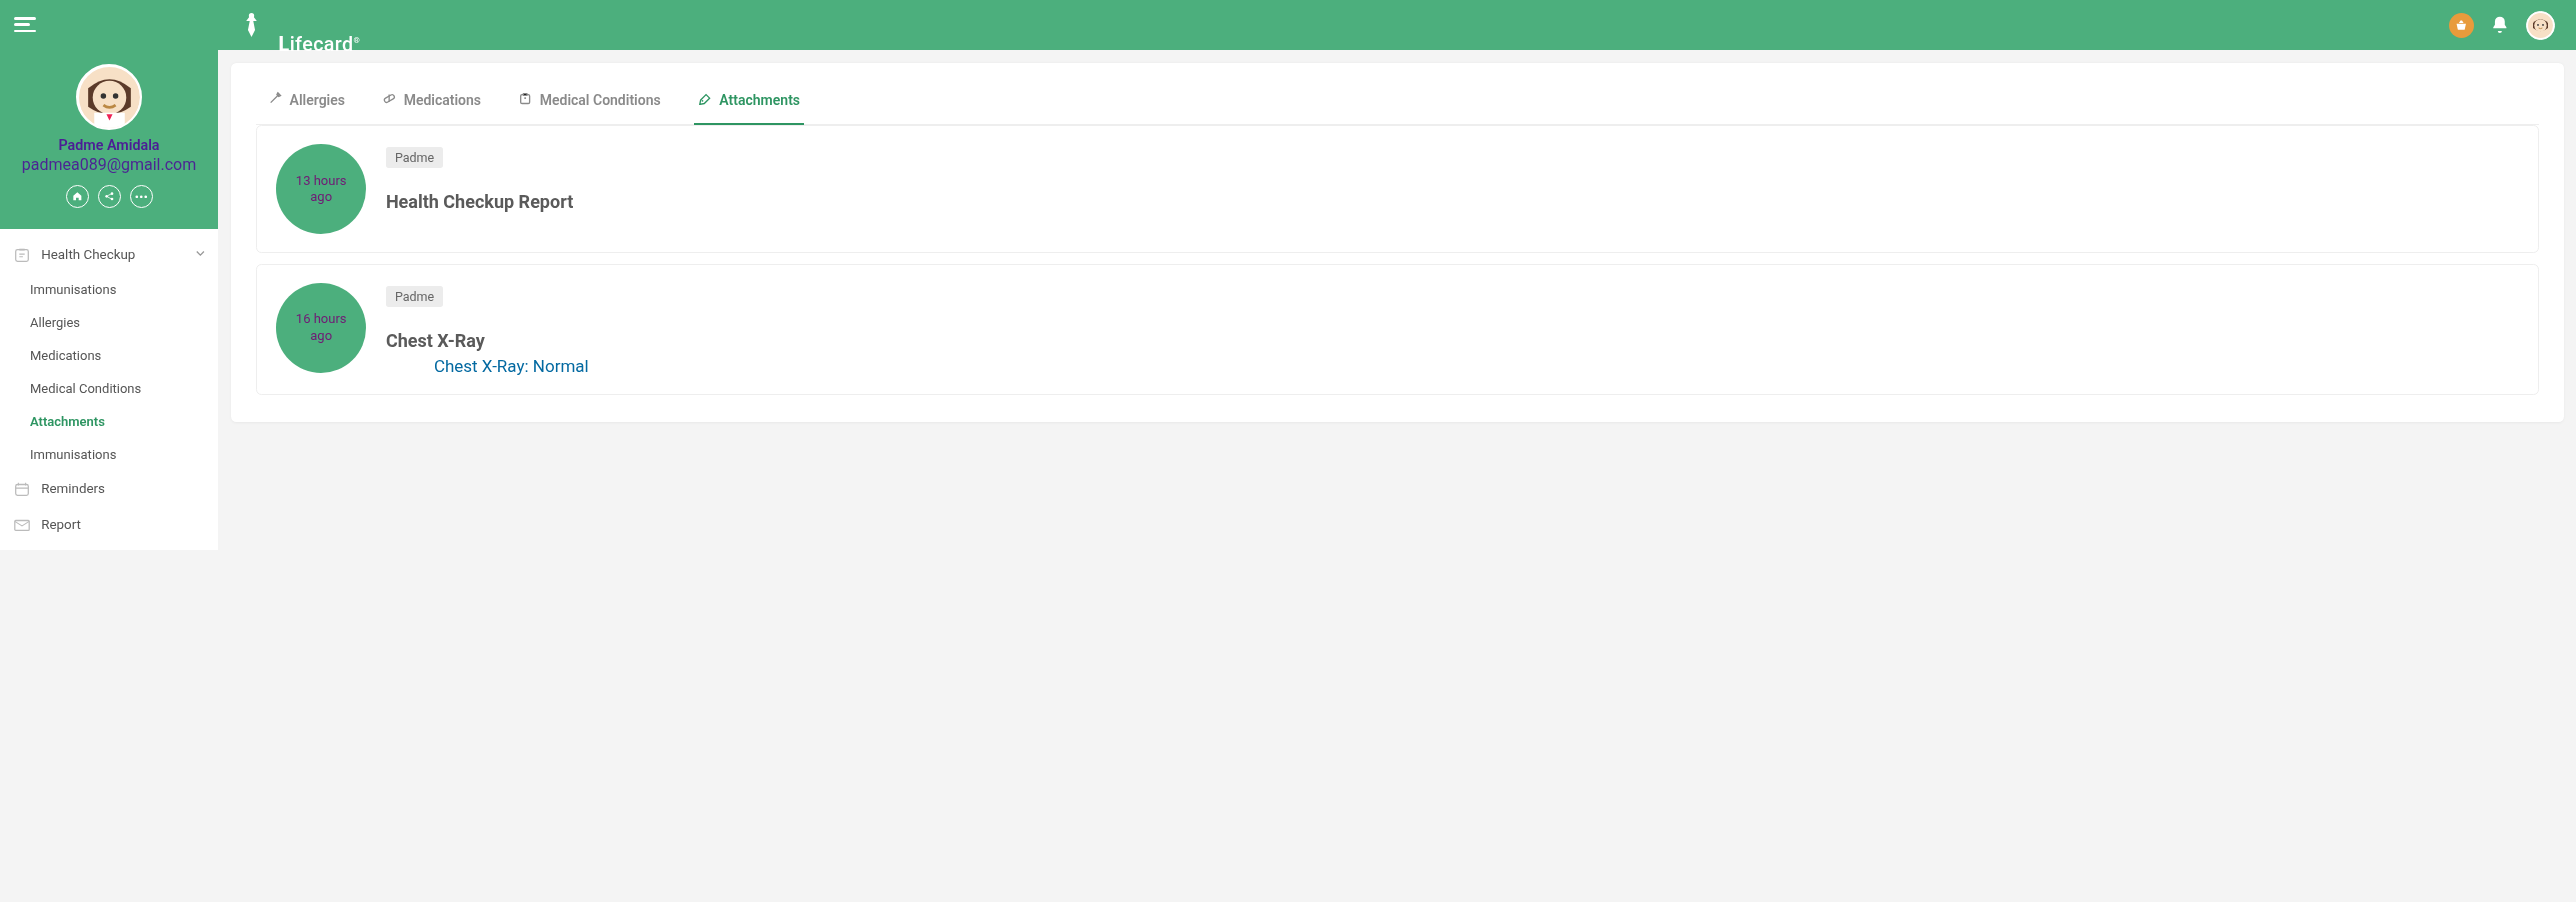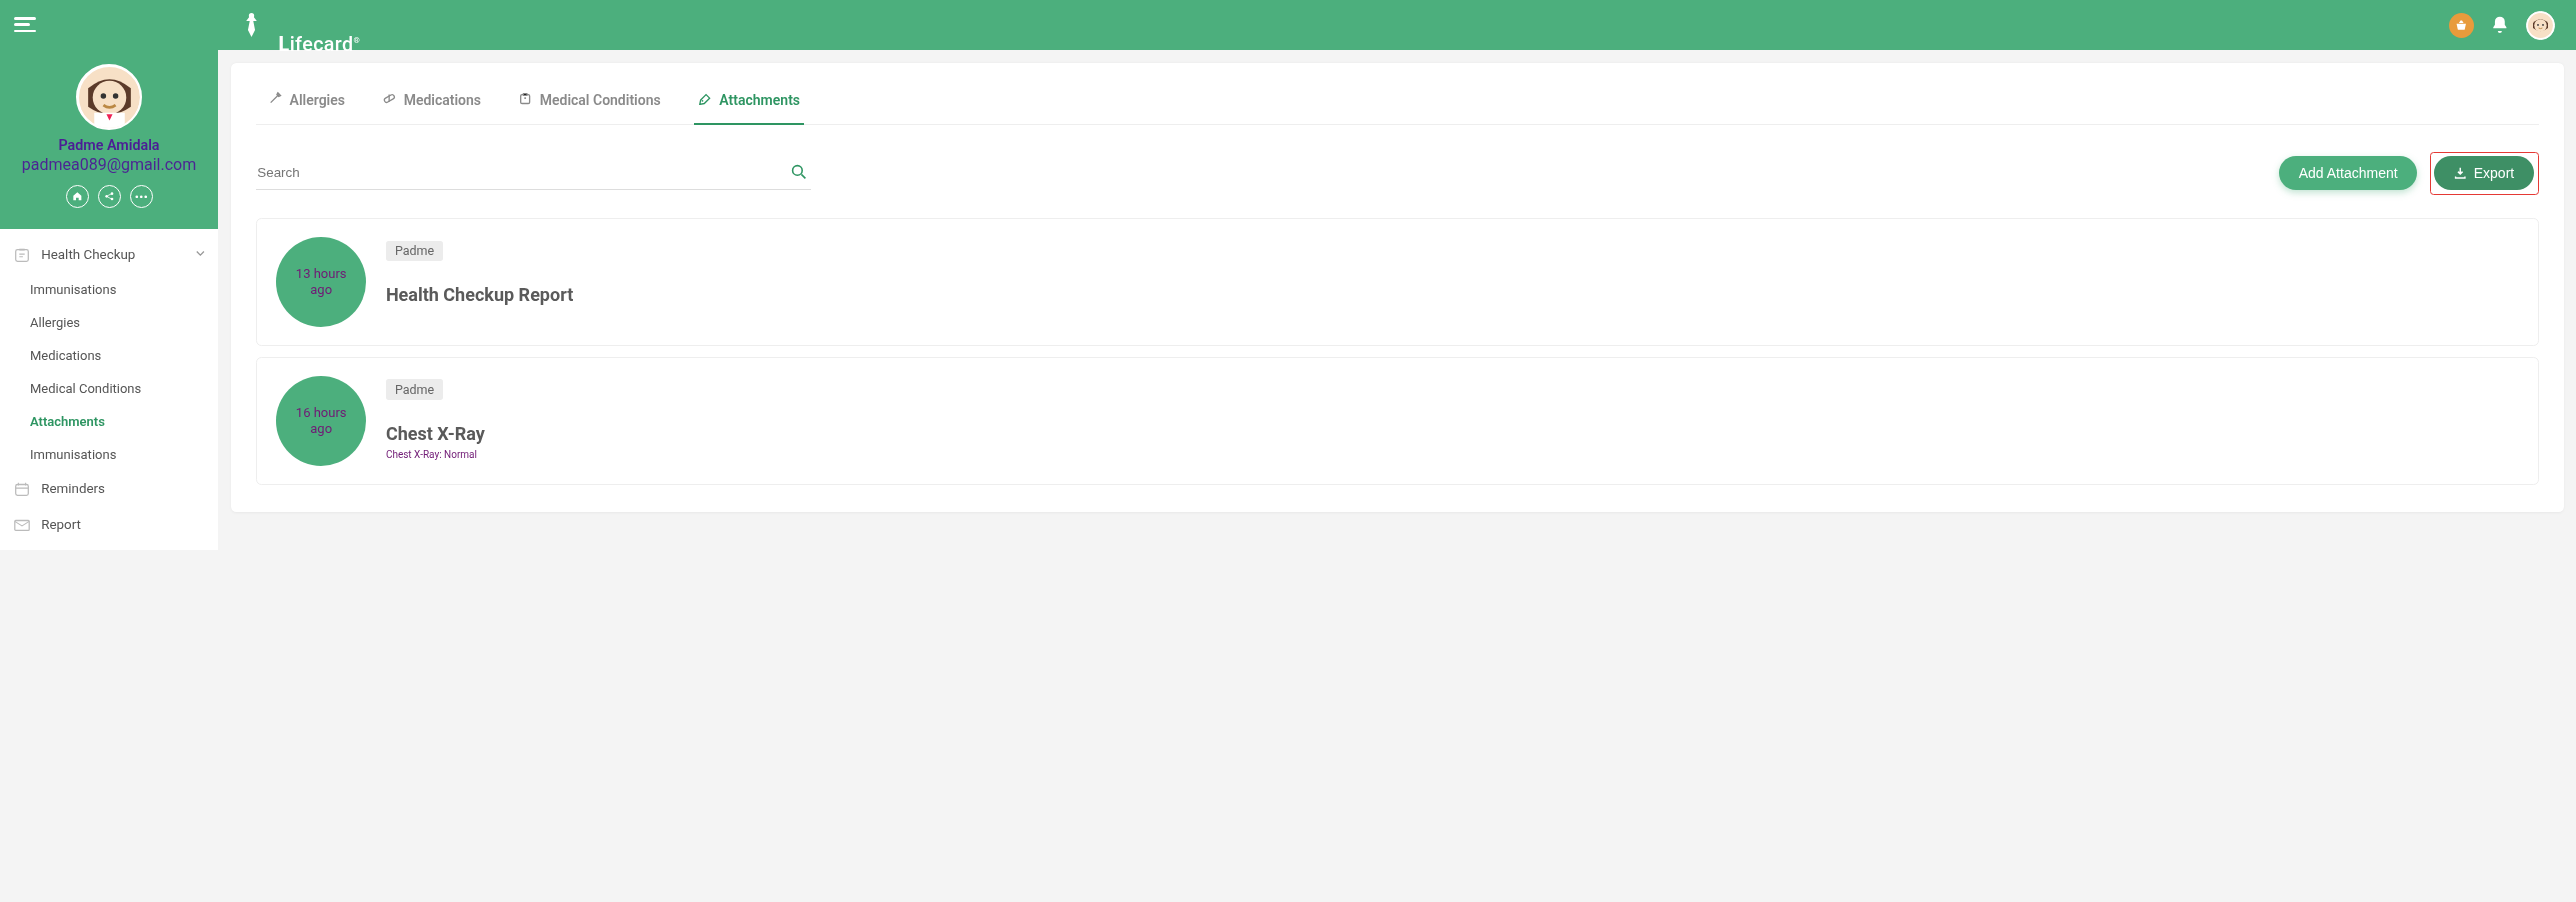--- a/index.html
+++ b/index.html
@@ -180,21 +180,21 @@
     width:90px;height:90px;border-radius:50%;background:#4CAF7D;
     color:#701a75;display:flex;align-items:center;justify-content:center;
     text-align:center;font-size:13px;line-height:1.25;flex-shrink:0;
   }
   .item-body { padding-top:3.6px;}
   .owner-tag {
     background:#ececec;color:#666;font-size:12.5px;
     padding:2.7px 9px;border-radius:2.7px;display:inline-block;margin-bottom:23px;
   }
   .item-title { font-size:18px;font-weight:700;color:#5a5a5a;margin-bottom:5.4px;}
-  .item-desc  { color:#701a75;font-size:10px;}
+  .item-desc  { color:#0369a1;font-size:17px;margin-left:48px;}
 </style>
 </head>
 <body>
 
 <div class="topbar">
   <div class="hamburger-wrap">
     <div class="hamburger">
         <span></span>
       </div>
   </div>
@@ -344,45 +344,20 @@
           </div>
           <div class="tab active">
             <span><svg width="14.3" height="14.3" viewBox="0 0 16 16">
                 <path d="M3 10l6-6 4 4-6 6-5 1z" fill="none" stroke="currentColor" stroke-width="1.5"></path>
                 <circle cx="5" cy="11" r="1" fill="currentColor"></circle>
               </svg></span>
             <span>Attachments</span>
           </div>
         </div>
 
-      <div class="toolbar">
-        <div class="search-wrap">
-          <input type="text" placeholder="Search" style="">
-          <span class="sicon">
-            <svg width="16" height="16" viewBox="0 0 20 20">
-                <circle cx="8" cy="8" r="6" fill="none" stroke="#2E9562" stroke-width="2"></circle>
-                <path d="M13 13l5 5" stroke="#2E9562" stroke-width="2"></path>
-              </svg>
-          </span>
-        </div>
-        <div class="toolbar-buttons">
-          <button class="btn btn-add">
-            <span>Add Attachment</span>
-          </button>
-          <span class="export-highlight">
-            <button class="btn btn-export">
-              <svg width="12.5" height="12.5" viewBox="0 0 16 16">
-                  <path fill="#fff" d="M8 1v8M5 6l3 3 3-3" stroke="#fff" stroke-width="1.8"></path>
-                  <path d="M2 12v2h12v-2" stroke="#fff" stroke-width="1.8" fill="none"></path>
-                </svg>
-              <span>Export</span>
-            </button>
-          </span>
-        </div>
-      </div>
 
       <div class="list" id="attach-list">
           <div class="item">
             <div class="time-badge">13 hours<br>ago</div>
             <div class="item-body"><span class="owner-tag">Padme</span><div class="item-title">Health Checkup Report</div></div>
           </div>
           <div class="item">
             <div class="time-badge">16 hours<br>ago</div>
             <div class="item-body"><span class="owner-tag">Padme</span><div class="item-title">Chest X-Ray</div><div class="item-desc">Chest X-Ray: Normal</div></div>
           </div>

